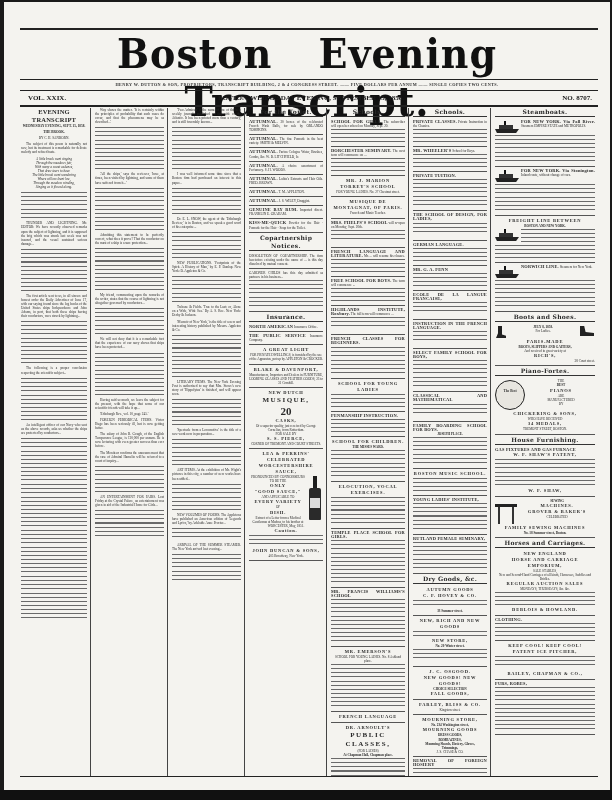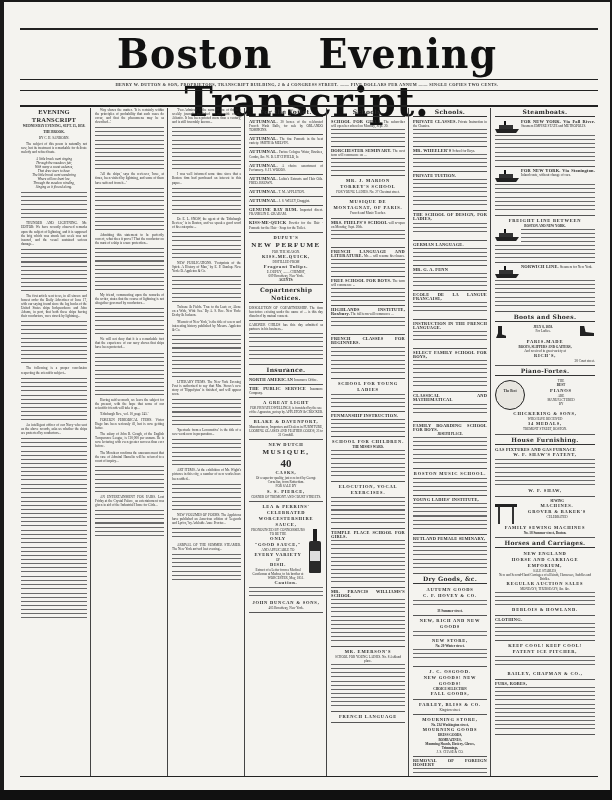--- a/index.html
+++ b/index.html
@@ -77,20 +77,25 @@
   <div class="masthead">
     <span>Boston</span>
     <span>Evening</span>
     <span>Transcript.</span>
   </div>
 
   <div class="rule" style="top:77px;height:1px;"></div>
   <div class="publisher">Henry W. Dutton &amp; Son, Proprietors, Transcript Building, 2 &amp; 4 Congress Street. —— Five Dollars per Annum —— Single Copies Two Cents.</div>
   <div class="rule" style="top:88px;height:0.8px;"></div>
 
+  <div class="dateline">
+    <span class="vol">VOL. XXIX.</span>
+    <span class="date">BOSTON, WEDNESDAY EVENING, SEPTEMBER 15, 1858.</span>
+    <span class="no">NO. 8707.</span>
+  </div>
   <div class="rule" style="top:103px;height:1.5px;"></div>
 
   <div class="vline" style="left:86px"></div>
   <div class="vline" style="left:163px"></div>
   <div class="vline" style="left:240px"></div>
   <div class="vline" style="left:322px"></div>
   <div class="vline" style="left:404px"></div>
   <div class="vline" style="left:486px"></div>
 
   <div class="col" style="left:14px;width:72px;">
@@ -173,52 +178,41 @@
     <div class="ad"><span class="lead">AUTUMNAL.</span> <span>20 boxes of the celebrated French Wash Balls, for sale by ORLANDO TOMPKINS.</span></div>
     <div class="ad"><span class="lead">AUTUMNAL.</span> <span>The fine Pomade in the best variety. SMITH &amp; MELVIN.</span></div>
     <div class="ad"><span class="lead">AUTUMNAL.</span> <span>Farina Cologne Water, Brushes, Combs, &amp;c. W. B. LITCHFIELD, Jr.</span></div>
     <div class="ad"><span class="lead">AUTUMNAL.</span> <span>A choice assortment of Perfumery. S. H. WOODS.</span></div>
     <div class="ad"><span class="lead">AUTUMNAL.</span> <span>Lubin's Extracts and Hair Oils. FRED. BROWN.</span></div>
     <div class="ad"><span class="lead">AUTUMNAL.</span> <span>T. M. APPLETON.</span></div>
     <div class="ad"><span class="lead">AUTUMNAL.</span> <span>J. S. WILEY, Druggist.</span></div>
     <div class="ad"><span class="lead">GENUINE BAY RUM.</span> <span>Imported direct. FRANKLIN E. GRAHAM.</span></div>
     <div class="ad"><span class="lead">KISS-ME-QUICK</span> <span>Powder for the Hair · Pomade for the Hair · Soap for the Toilet.</span></div>
 
-    <div class="ad">
-      <div class="mid">DUPUY'S</div>
-      <div class="big">NEW PERFUME</div>
-      <div class="small">FOR THE SEASON.</div>
-      <div class="mid">KISS-ME-QUICK,</div>
-      <div class="small">DISTILLED FROM</div>
-      <div class="mid">Fragrant Tulips.</div>
-      <div class="small">E. DUPUY, ........ CHEMIST,</div>
-      <div class="small">609 Broadway, New York.</div>
-      <div class="small" style="font-weight:bold">AGENTS:</div>
-    </div>
 
     <h3>Copartnership Notices.</h3>
     <div class="ad"><span>DISSOLUTION OF COPARTNERSHIP. The firm heretofore existing under the name of ... is this day dissolved by mutual consent.</span></div>
     <div class="ad"><span>GARDNER CHILDS has this day admitted as partners in his business...</span><div class="dense tall"></div></div>
 
     <h3>Insurance.</h3>
     <div class="ad"><span class="lead">NORTH AMERICAN</span> <span>Insurance Office.</span></div>
     <div class="ad"><span class="lead">THE PUBLIC SERVICE</span> <span>Insurance Company.</span></div>
     <div class="ad">
         <div class="mid">A GREAT LIGHT</div>
         <div class="small">FOR PRIVATE DWELLINGS, is furnished by the use of the Apparatus, put up by APPLETON &amp; CROCKER.</div>
       </div>
     <div class="ad">
         <div class="mid">BLAKE &amp; DAVENPORT,</div>
         <div class="small">Manufacturers, Importers and Dealers in FURNITURE, LOOKING GLASSES AND FEATHER GOODS, 23 to 31 Cornhill.</div>
       </div>
 
     <div class="ad">
       <div class="mid">NEW DUTCH</div>
       <div class="big">MUSIQUE,</div>
-      <div class="huge">40</div>
+      <div class="huge">20</div>
       <div class="mid">CASKS,</div>
       <div class="small">Of a superior quality, just received by George Cornelius, from Rotterdam.</div>
       <div class="small">FOR SALE BY</div>
       <div class="mid">S. S. PIERCE,</div>
       <div class="small">CORNER OF TREMONT AND COURT STREETS.</div>
     </div>
 
     <div class="ad">
       <div class="mid">LEA &amp; PERRINS' CELEBRATED</div>
       <div class="mid">WORCESTERSHIRE SAUCE,</div>
@@ -277,20 +271,27 @@
     <div class="ad"><span class="lead">TEMPLE PLACE SCHOOL FOR GIRLS.</span><div class="dense xtall"></div></div>
     <div class="ad"><span class="lead">MR. FRANCIS WILLIAMS'S SCHOOL</span><div class="dense xtall"></div></div>
     <div class="ad">
         <div class="mid">MR. EMERSON'S</div>
         <div class="small">SCHOOL FOR YOUNG LADIES. No. 8 Ashland place.</div>
         <div class="dense xtall"></div>
       </div>
     <div class="ad">
         <div class="mid">FRENCH LANGUAGE</div>
       </div>
+    <div class="ad">
+      <div class="mid">DR. ARNOULT'S</div>
+      <div class="big">PUBLIC CLASSES,</div>
+      <div class="small">(FOR LADIES)</div>
+      <div class="small" style="font-weight:bold">At Chapman Hall, Chapman place.</div>
+      <div class="dense tall"></div>
+    </div>
 
   </div>
 
   <div class="col" style="left:406px;width:80px;">
     <h3>Schools.</h3>
     <div class="ad"><span class="lead">PRIVATE CLASSES.</span> <span>Private Instruction in the Classics.</span><div class="dense"></div></div>
     <div class="ad"><span class="lead">MR. WHEELER'S</span> <span>School for Boys.</span><div class="dense"></div></div>
     <div class="ad"><span class="lead">PRIVATE TUITION.</span><div class="dense tall"></div></div>
     <div class="ad"><span class="lead">THE SCHOOL OF DESIGN, FOR LADIES,</span><div class="dense"></div></div>
     <div class="ad"><span class="lead">GERMAN LANGUAGE.</span><div class="dense"></div></div>

